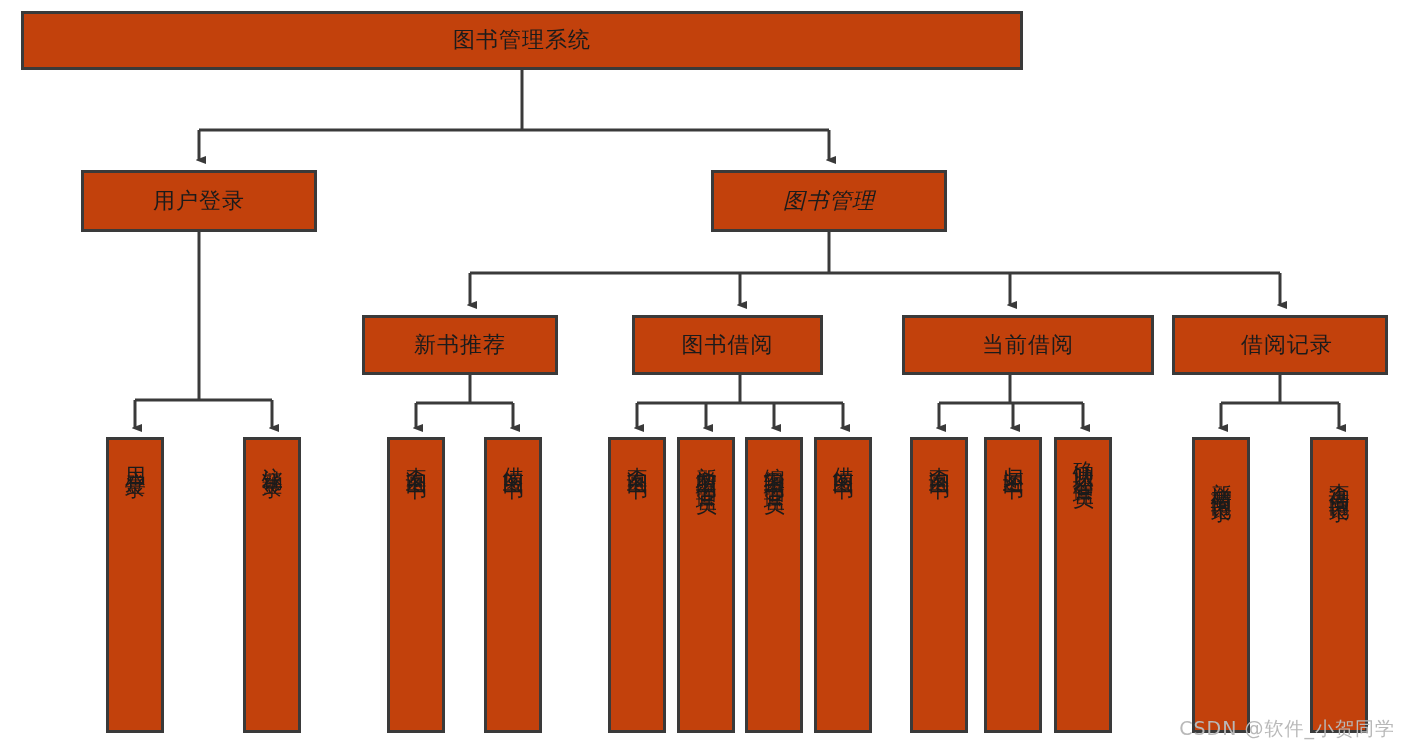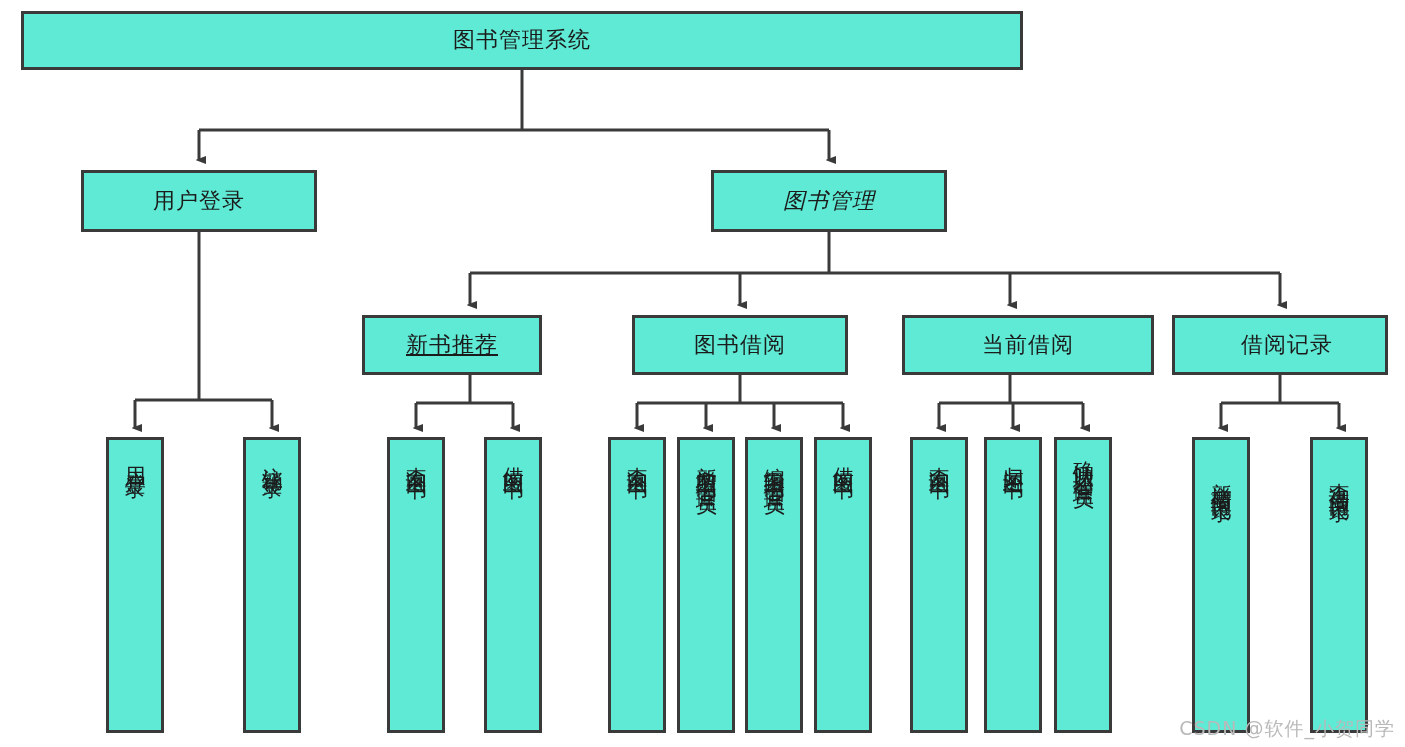--- a/index.html
+++ b/index.html
@@ -14,21 +14,21 @@
     position: relative;
     width: 1405px;
     height: 747px;
     background: #ffffff;
     overflow: hidden;
   }
   .node {
     position: absolute;
     box-sizing: border-box;
     border: 3px solid #3a3a3a;
-    background: #5eead4;
+    background: #c2410c;
     display: flex;
     align-items: center;
     justify-content: center;
     color: #1b1b1b;
   }
   .node.horiz .label {
     font-size: 22px;
     line-height: 1.1;
     letter-spacing: 1px;
     white-space: nowrap;
@@ -126,24 +126,24 @@
     <span class="label">图书管理系统</span>
   </div>
 
   <div class="node horiz" style="left:81px; top:170px; width:236px; height:62px;">
     <span class="label">用户登录</span>
   </div>
   <div class="node horiz" style="left:711px; top:170px; width:236px; height:62px;font-style:italic;">
     <span class="label">图书管理</span>
   </div>
 
-  <div class="node horiz" style="left:362px; top:315px; width:180px; height:60px;text-decoration:underline;">
+  <div class="node horiz" style="left:362px; top:315px; width:196px; height:60px;">
     <span class="label">新书推荐</span>
   </div>
-  <div class="node horiz" style="left:632px; top:315px; width:216px; height:60px;">
+  <div class="node horiz" style="left:632px; top:315px; width:191px; height:60px;">
     <span class="label">图书借阅</span>
   </div>
   <div class="node horiz" style="left:902px; top:315px; width:252px; height:60px;">
     <span class="label">当前借阅</span>
   </div>
   <div class="node horiz" style="left:1172px; top:315px; width:216px; height:60px;padding-left:14px;">
     <span class="label">借阅记录</span>
   </div>
 
   <div class="node vert" style="left:106px; top:437px; width:58px; height:296px;">

